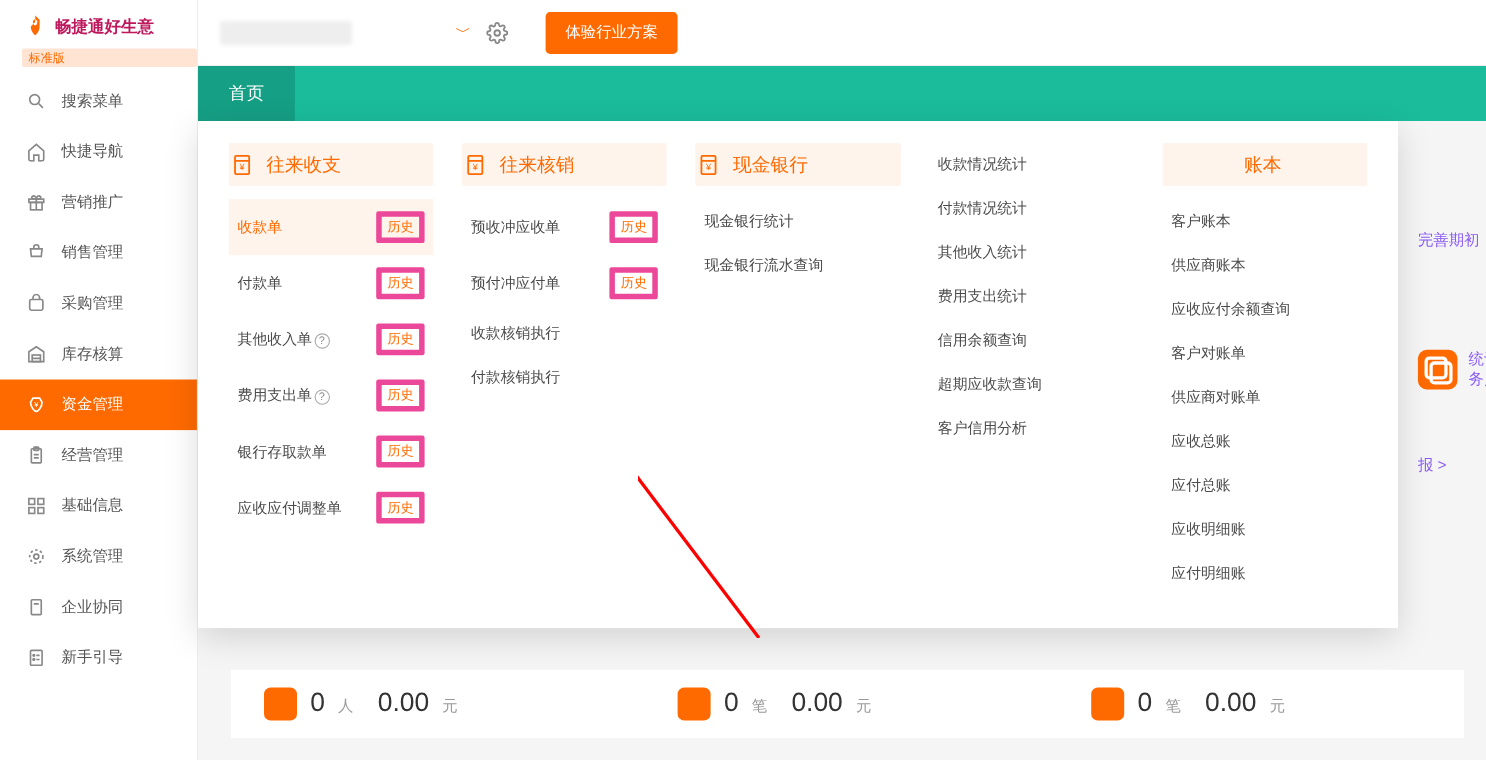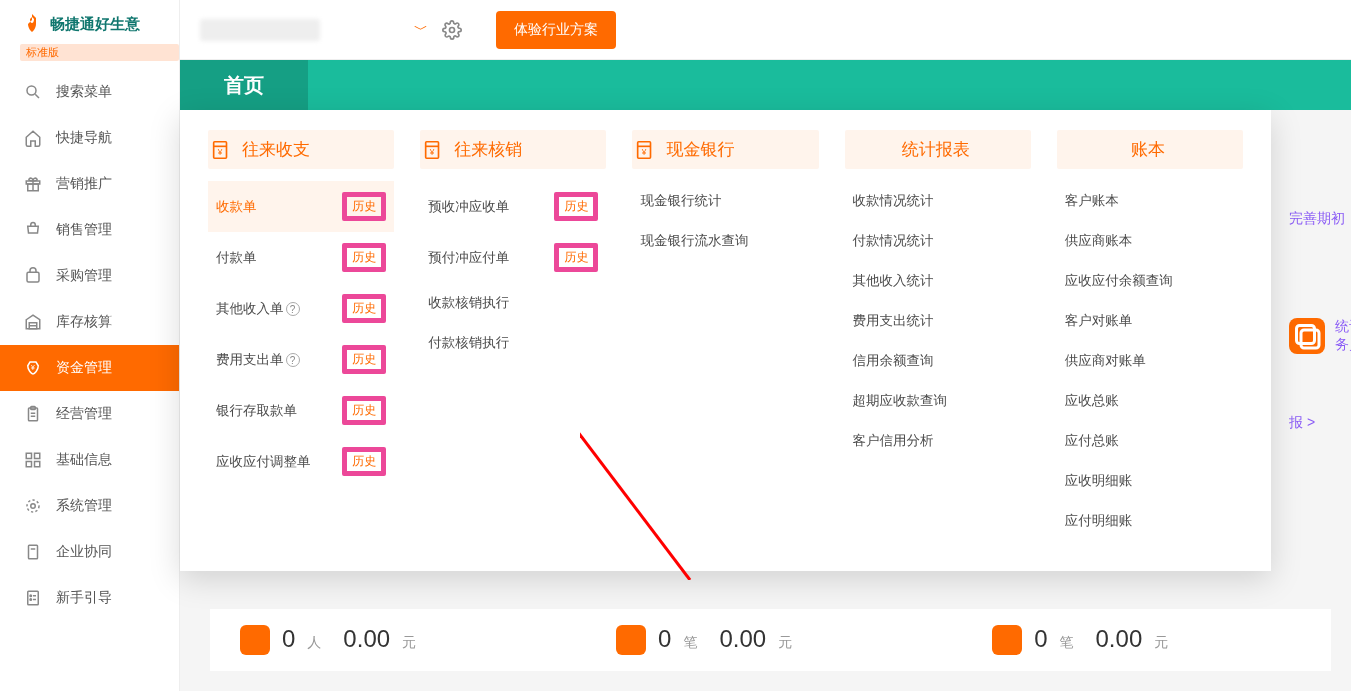--- a/index.html
+++ b/index.html
@@ -33,21 +33,21 @@
       display: flex;
       align-items: center;
       gap: 6px;
     }
     .logo-icon {
       width: 24px;
       height: 24px;
       color: #ff6a00;
     }
     .logo-text {
-      color: #0f766e;
+      color: #be185d;
       font-weight: bold;
       font-size: 15px;
     }
     .badge-std {
       margin-left: 20px;
       margin-bottom: 8px;
       background: #ffe3d3;
       color: #ff6a00;
       font-size: 11px;
       padding: 1px 6px;
@@ -126,27 +126,26 @@
       margin-left: 20px;
       font-family: Liberation Mono, monospace;
     }
     .tab-bar {
       height: 50px;
       background: #1abc9c;
       display: flex;
       align-items: stretch;
     }
     .tab {
-      padding: 0 44px;
+      padding: 0 28px;
       display: flex;
       align-items: center;
       color: #fff;
-      font-size: 20px;
+      font-size: 16px;
       cursor: pointer;
-      font-weight: bold;
     }
     .tab.active {
       background: #159f84;
     }
     .content-area {
       flex: 1;
       padding: 0 10px;
       position: relative;
     }
     
@@ -518,23 +517,20 @@
       <div class="menu-line">
         <span class="menu-text">现金银行统计</span>
         <span></span>
       </div>
       <div class="menu-line">
         <span class="menu-text">现金银行流水查询</span>
         <span></span>
       </div>
     </div>
     <div class="mega-col">
-      <div class="col-header hl-center">
-        <span class="col-title">统计报表</span>
-      </div>
       <div class="menu-line">
         <span class="menu-text">收款情况统计</span>
         <span></span>
       </div>
       <div class="menu-line">
         <span class="menu-text">付款情况统计</span>
         <span></span>
       </div>
       <div class="menu-line">
         <span class="menu-text">其他收入统计</span>

